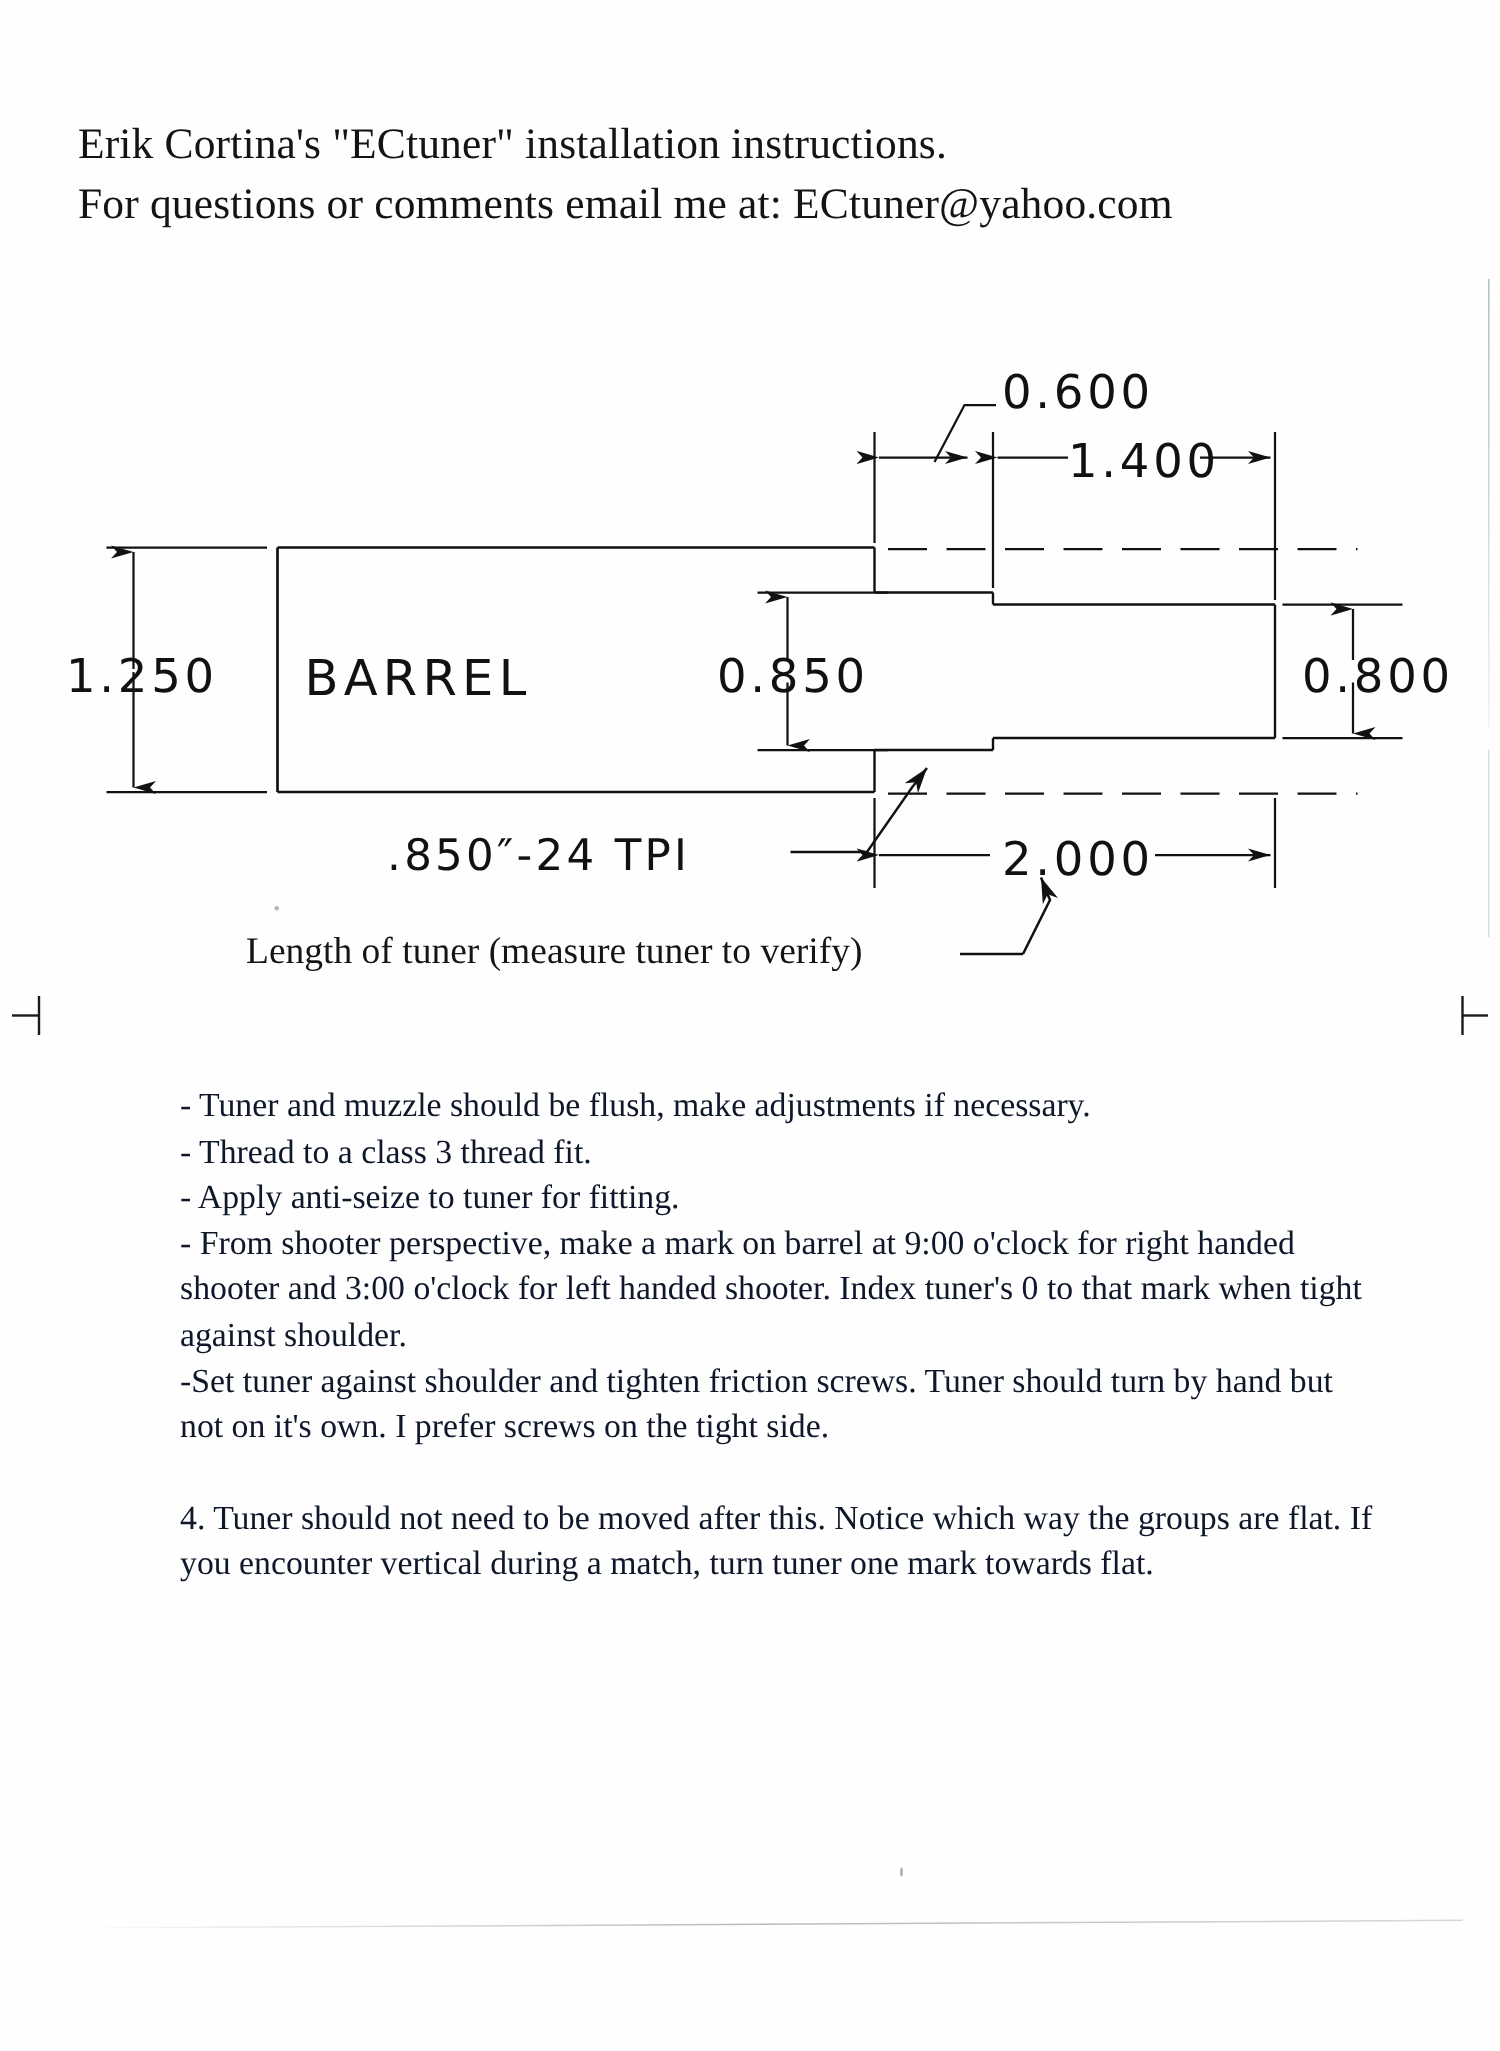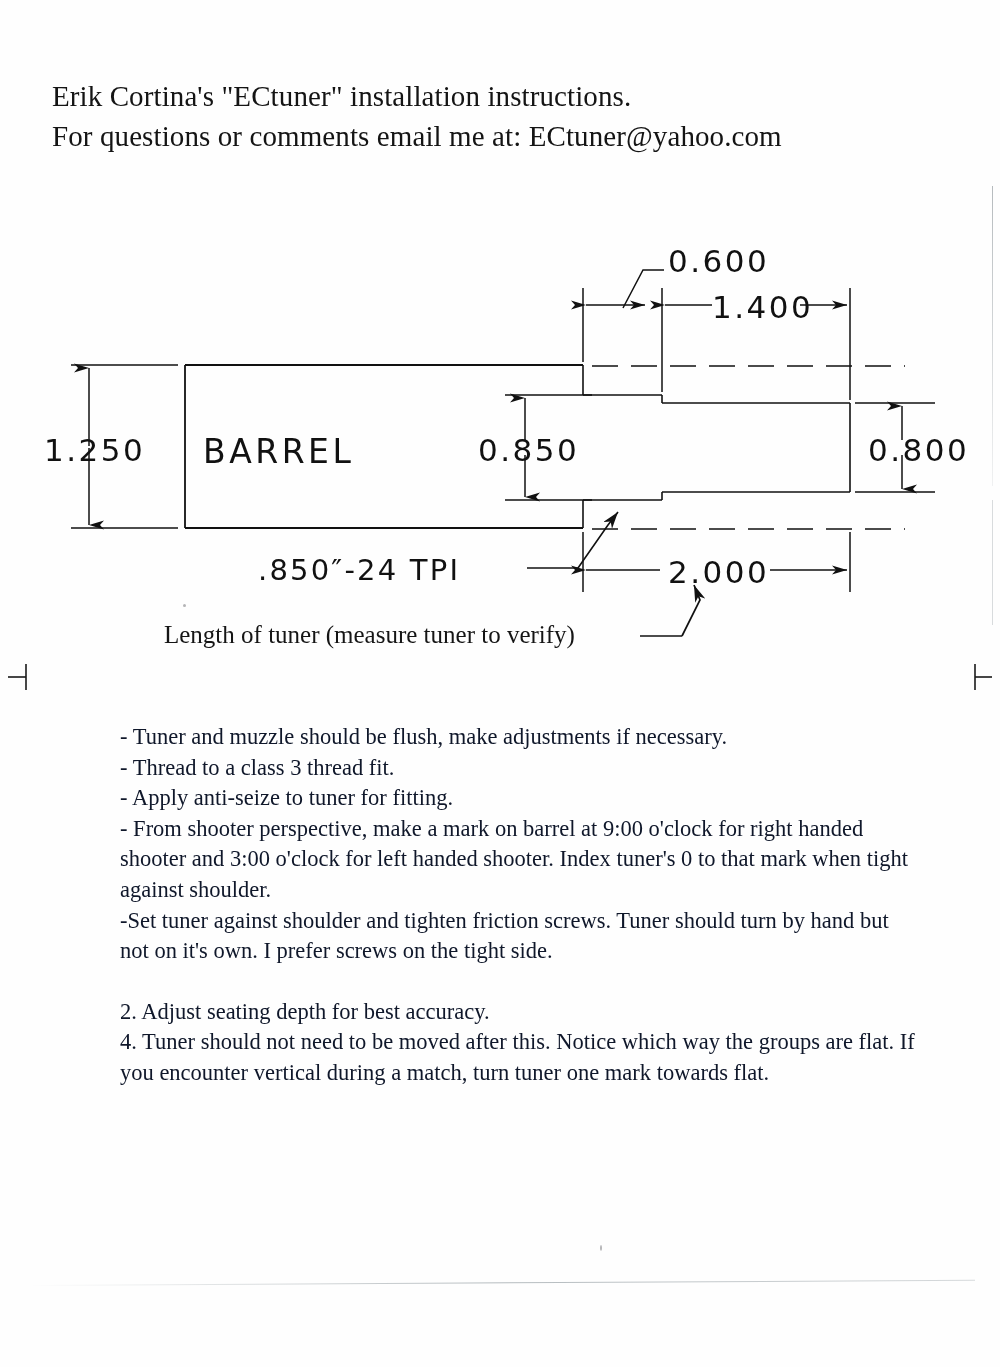--- a/index.html
+++ b/index.html
@@ -290,21 +290,20 @@
 
   <div class="body-text">
     <p>-  Tuner and muzzle should be flush, make adjustments if necessary.</p>
     <p>-  Thread to a class 3 thread fit.</p>
     <p>-  Apply anti-seize to tuner for fitting.</p>
     <p class="wrap">-   From shooter perspective, make a mark on barrel at 9:00 o'clock for right handed shooter and 3:00 o'clock for left handed shooter.  Index tuner's 0 to that mark when tight against shoulder.</p>
     <p class="wrap">-Set tuner against shoulder and tighten friction screws.  Tuner should turn by hand but not on it's own.  I prefer screws on the tight side.</p>
 
     <div class="spacer"></div>
 
-    <p>2.  Adjust seating depth for best accuracy.</p>
     <p class="wrap">4.  Tuner should not need to be moved after this.  Notice which way the groups are flat.  If you encounter vertical during a match, turn tuner one mark towards flat.</p>
   </div>
 
   <div class="scan-line-h"></div>
   <div class="scan-line-v"></div>
   <div class="scan-line-v2"></div>
   <div class="speck" style="left:183px; top:604px; width:3px; height:3px;"></div>
   <div class="speck" style="left:600px; top:1245px; width:2px; height:6px;"></div>
 
 </div>

